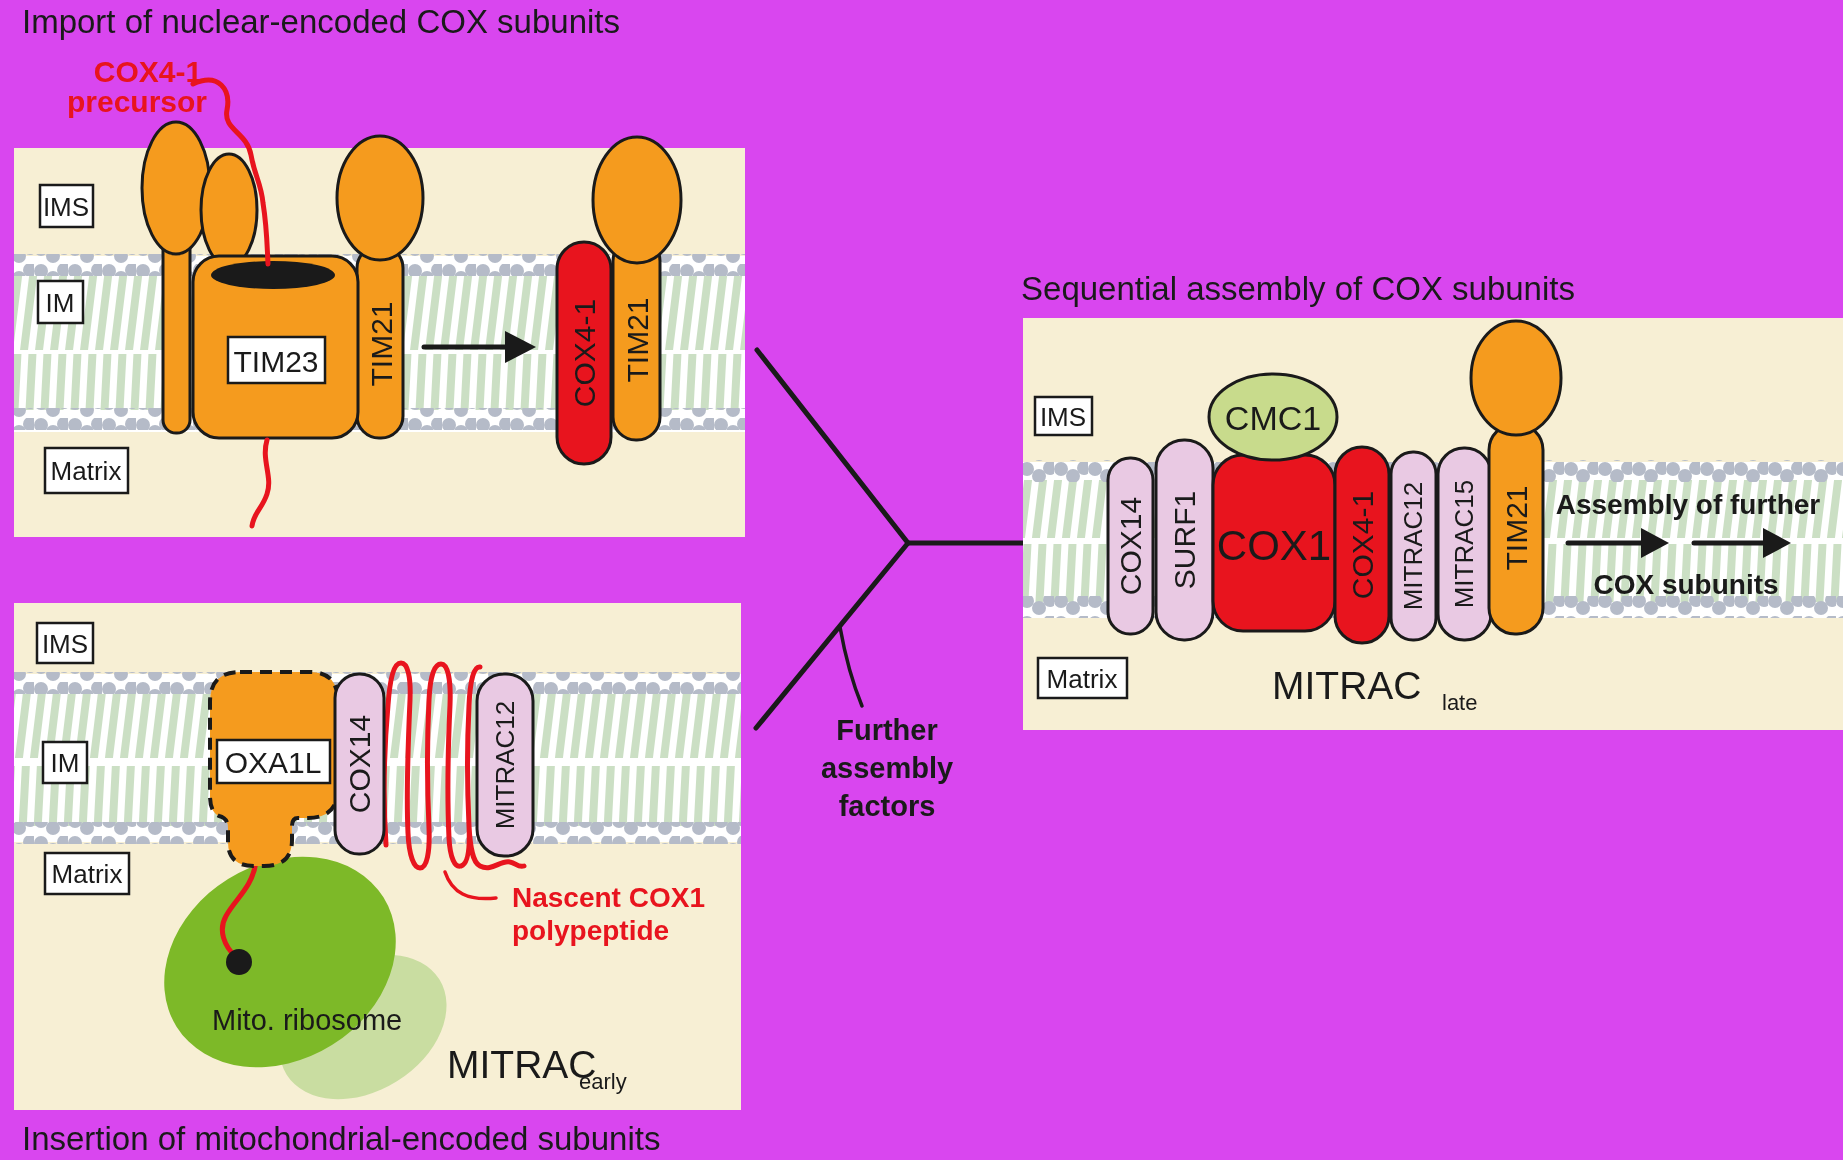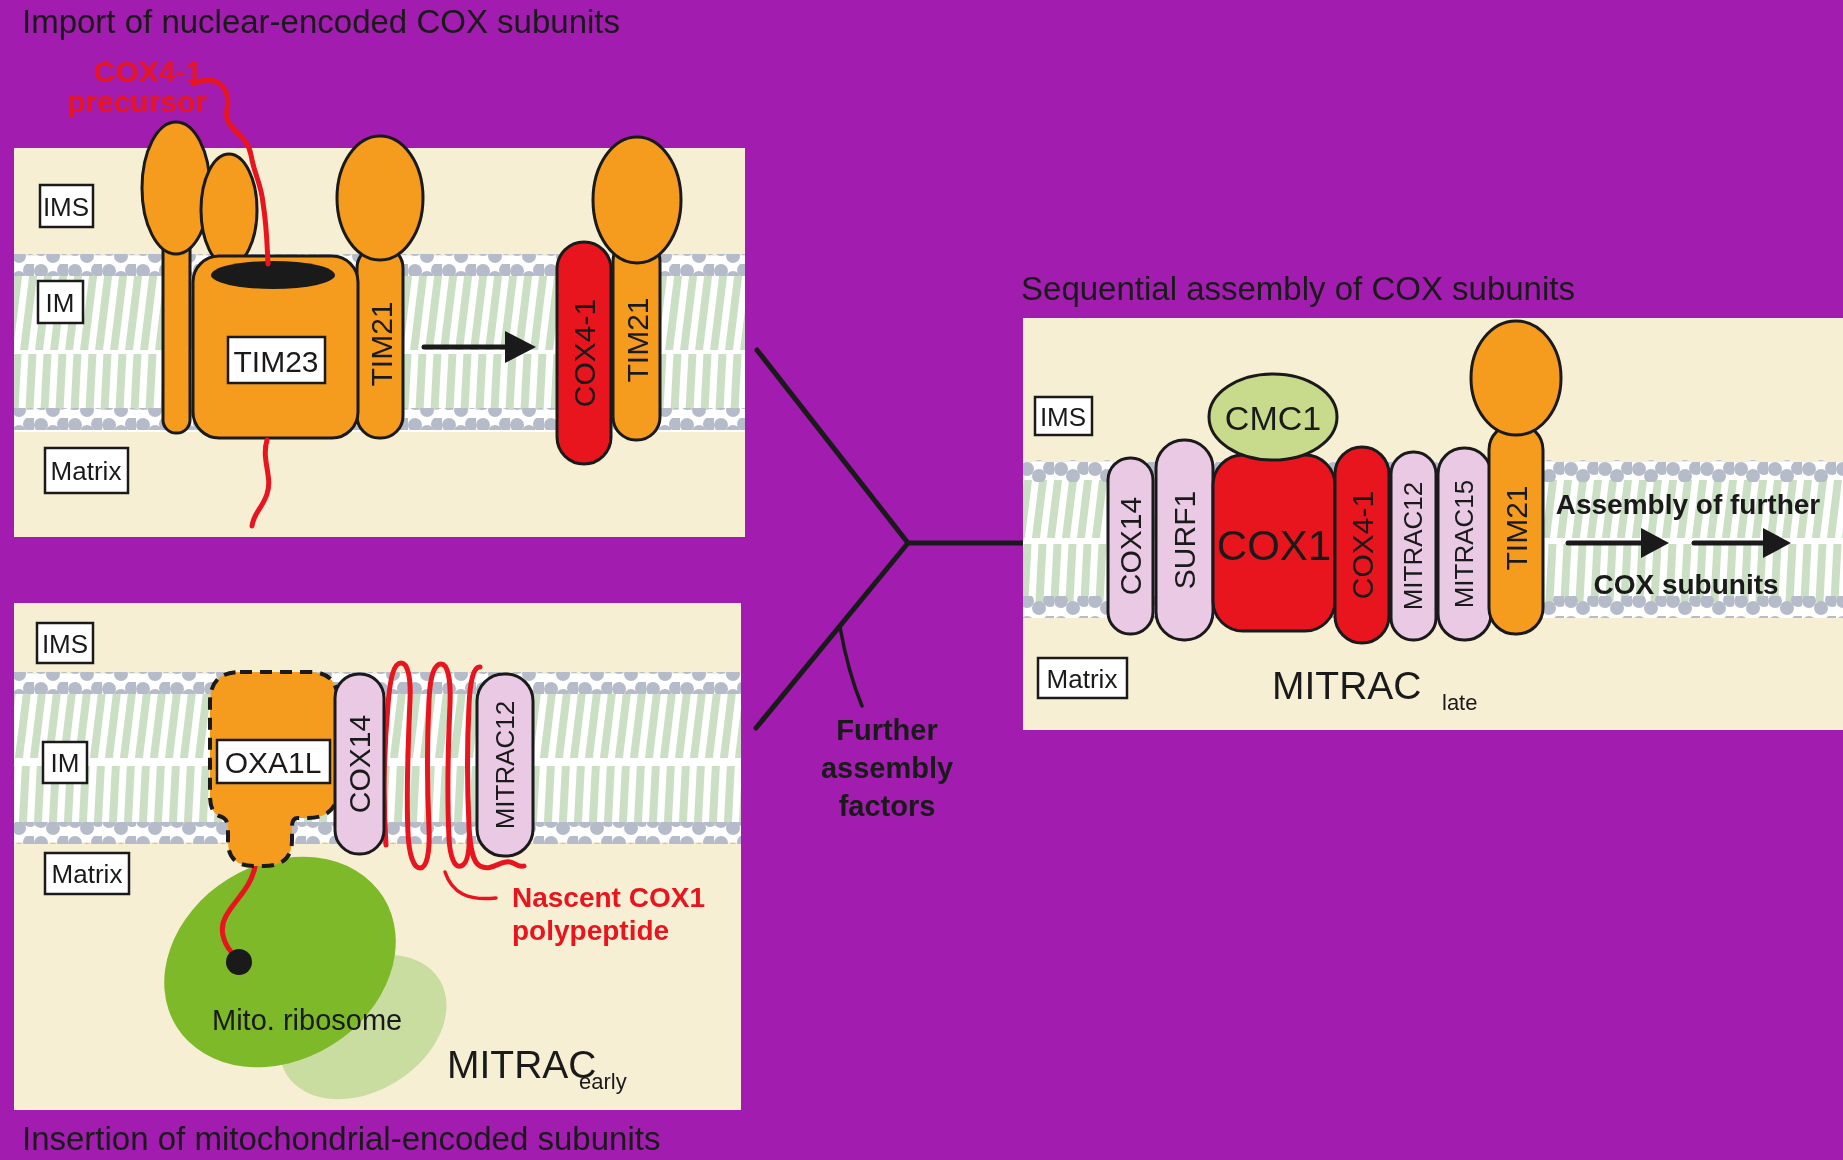--- a/index.html
+++ b/index.html
@@ -8,21 +8,21 @@
     --head:#B5BBC8;
     --orange:#F59B1E;
     --red:#E8141E;
     --pink:#E9C9E3;
     --cmc1:#C8DB8C;
     --ribo:#7DB928;
     --ribo-light:#C9DDA1;
     --ink:#1A1A1A;
   }
   html,body{margin:0;padding:0;background:#ffffff;}
-  .fig-wrap{width:1843px;height:1160px;position:relative;background:#a21caf;
+  .fig-wrap{width:1843px;height:1160px;position:relative;background:#d946ef;
     font-family:"Liberation Sans","DejaVu Sans",sans-serif;}
   svg text{fill:var(--ink);}
   .title{font-size:33px;font-weight:400;}
   .caption{font-size:33px;font-weight:400;}
   .boxlabel{font-size:26px;font-weight:400;}
   .protlabel{font-size:30px;font-weight:400;}
   .protlabel-sm{font-size:26px;font-weight:400;}
   .cox1label{font-size:42px;font-weight:400;}
   .cmc1label{font-size:34px;font-weight:400;}
   .complexname{font-size:39px;font-weight:400;}

